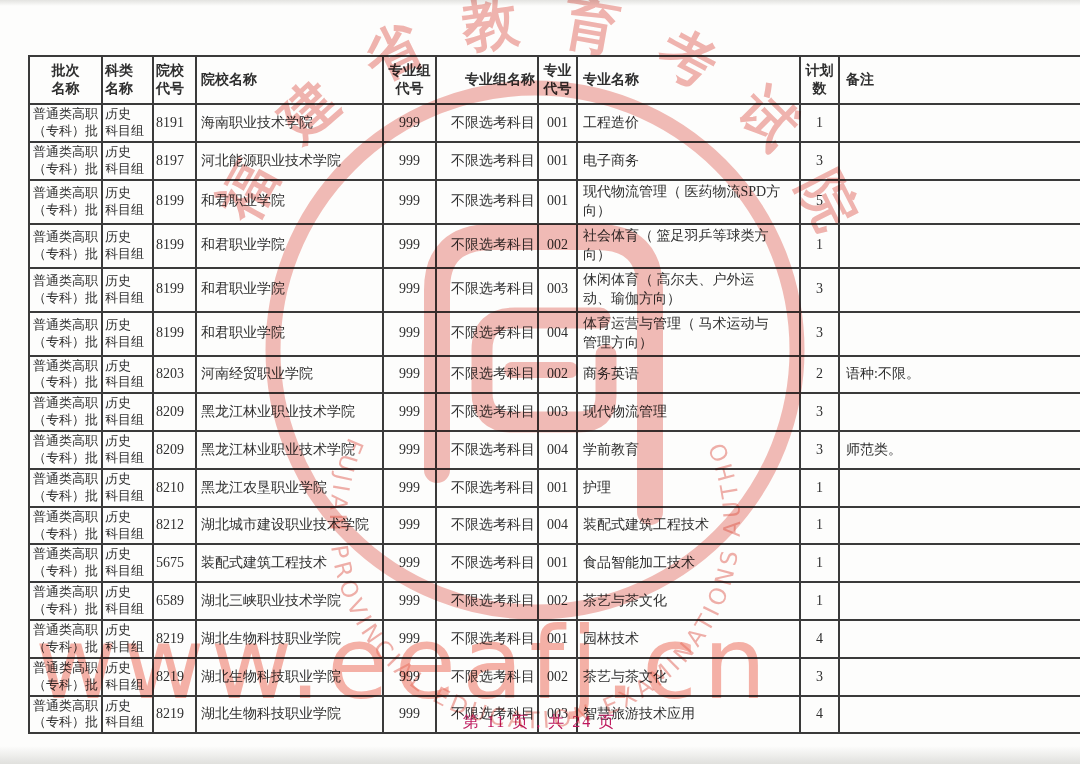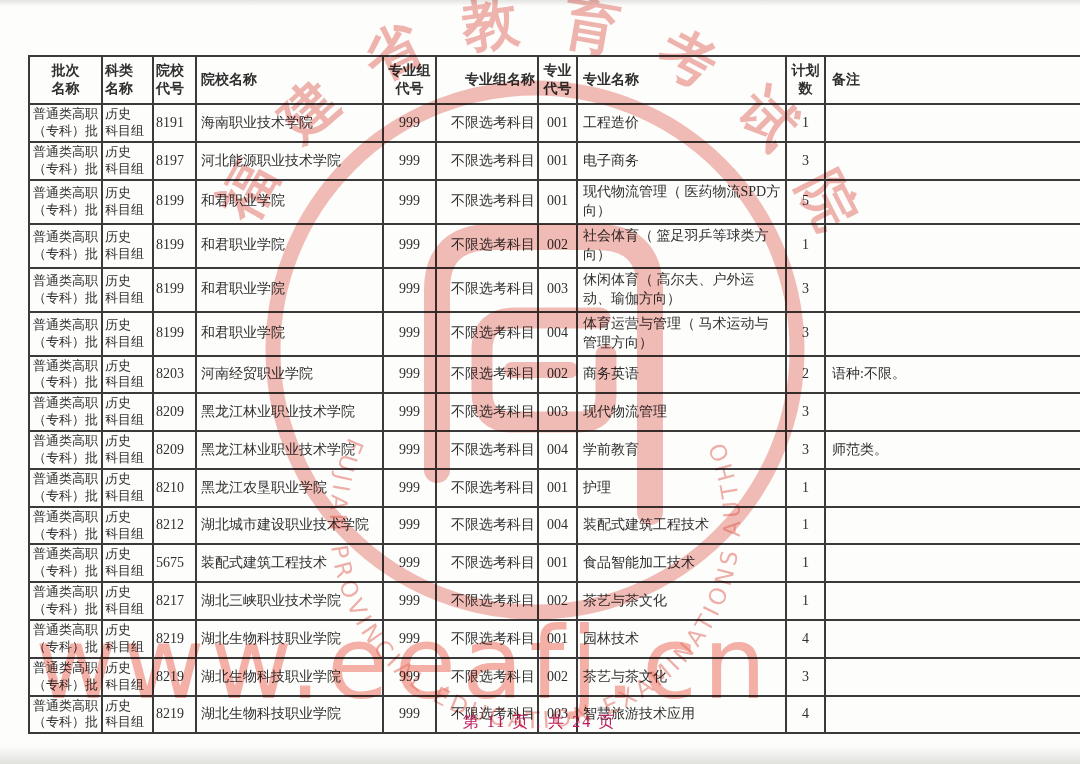--- a/index.html
+++ b/index.html
@@ -30,21 +30,21 @@
   tbody tr{height:36px;}
   tbody tr.tall{height:44px;}
   th{font-weight:700;text-align:center;white-space:pre-line;font-size:14px;}
   .col-batch{width:67px;text-align:center;font-size:13px;}
   .col-category{width:45px;text-align:left;font-size:13px;white-space:pre-line;border-radius:18px;}
   .col-college_code{width:37px;text-align:left;}
   .col-college_name{width:179px;text-align:left;padding-left:4px;}
   .col-group_code{width:47px;text-align:center;margin-top:28px;}
   .col-group_name{width:96px;text-align:right;}
   .col-major_code{width:33px;text-align:center;}
-  .col-major_name{width:199px;text-align:left;padding-left:5px;padding-right:3px;}
+  .col-major_name{width:199px;text-align:left;padding-left:5px;padding-right:17px;}
   .col-plan{width:33px;text-align:center;}
   .col-remark{width:287px;text-align:left;padding-left:6px;}
   th.col-batch,th.col-category{font-size:14px;margin-top:28px;}
 
   .page-footer{
     position:absolute;left:28px;top:712px;width:1023px;
     text-align:center;font-size:16px;letter-spacing:2px;color:#be185d;
   }
 
   
@@ -242,21 +242,21 @@
           <td class="col-group_name">不限选考科目</td>
           <td class="col-major_code">001</td>
           <td class="col-major_name">食品智能加工技术</td>
           <td class="col-plan">1</td>
           <td class="col-remark"></td>
         </tr>
         <tr>
           <td class="col-batch">普通类高职（专科）批</td>
           <td class="col-category">历史
 科目组</td>
-          <td class="col-college_code">8217</td>
+          <td class="col-college_code">6589</td>
           <td class="col-college_name">湖北三峡职业技术学院</td>
           <td class="col-group_code">999</td>
           <td class="col-group_name">不限选考科目</td>
           <td class="col-major_code">002</td>
           <td class="col-major_name">茶艺与茶文化</td>
           <td class="col-plan">1</td>
           <td class="col-remark"></td>
         </tr>
         <tr>
           <td class="col-batch">普通类高职（专科）批</td>

